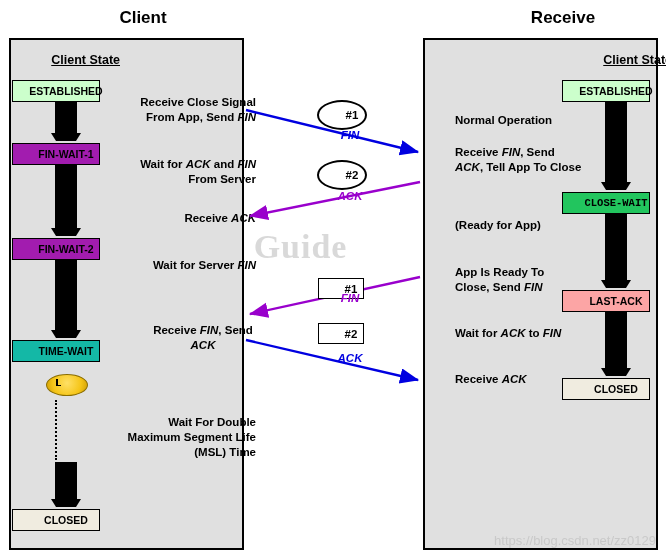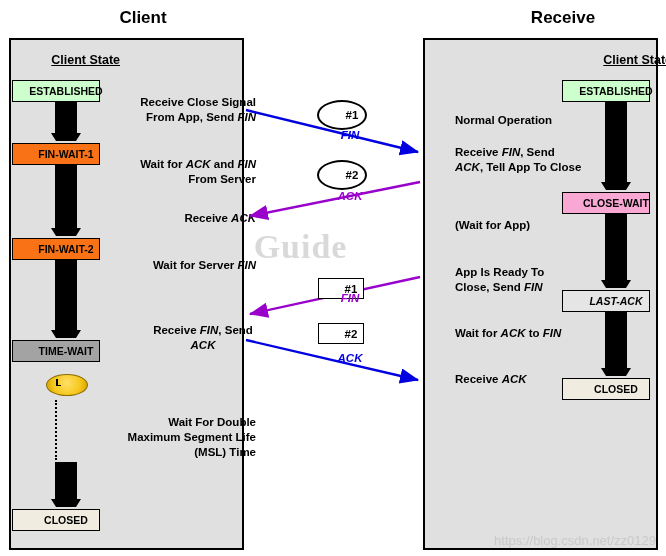--- a/index.html
+++ b/index.html
@@ -24,24 +24,24 @@
     text-decoration:underline;
   }
   
   .state{
     box-sizing:border-box;border:1px solid #000;
     font-size:10.5px;font-weight:bold;color:#000;
     display:flex;align-items:center;justify-content:center;
     text-align:center;
   }
   .state.established{background:#ccffcc;}
-  .state.finwait{background:#f97316;}
-  .state.timewait{background:#a3a3a3;}
-  .state.closewait{background:#f9a8d4;}
-  .state.lastack{background:#e5e5e5;font-style:italic;}
+  .state.finwait{background:#a21caf;}
+  .state.timewait{background:#14b8a6;}
+  .state.closewait{background:#22c55e;font-family:Liberation Mono, monospace;}
+  .state.lastack{background:#fca5a5;}
   .state.closed{background:#f0ece0;}
   
   .varrow{width:2px;background:#000;}
   .vhead{
     width:0;height:0;border-left:5px solid transparent;
     border-right:5px solid transparent;border-top:8px solid #000;
   }
   .vdotted{
     border-left:2px dotted #000;width:0;
   }
@@ -165,21 +165,21 @@
 <div class="abs varrow" style="left:605px;top:312px;height:56px;"></div>
 <div class="abs vhead" style="left:601px;top:368px;"></div>
 
 <div class="abs note l" style="left:435px;top:113px;width:130px;">
   <span>Normal Operation</span>
 </div>
 <div class="abs note l" style="left:435px;top:145px;width:128px;">
   <span>Receive <i>FIN</i>, Send <i>ACK</i>, Tell App To Close</span>
 </div>
 <div class="abs note l" style="left:435px;top:218px;width:130px;">
-  <span>(Wait for App)</span>
+  <span>(Ready for App)</span>
 </div>
 <div class="abs note l" style="left:435px;top:265px;width:126px;">
   <span>App Is Ready To Close, Send <i>FIN</i></span>
 </div>
 <div class="abs note l" style="left:435px;top:326px;width:126px;">
   <span>Wait for <i>ACK</i> to <i>FIN</i></span>
 </div>
 <div class="abs note l" style="left:435px;top:372px;width:126px;">
   <span>Receive <i>ACK</i></span>
 </div>

